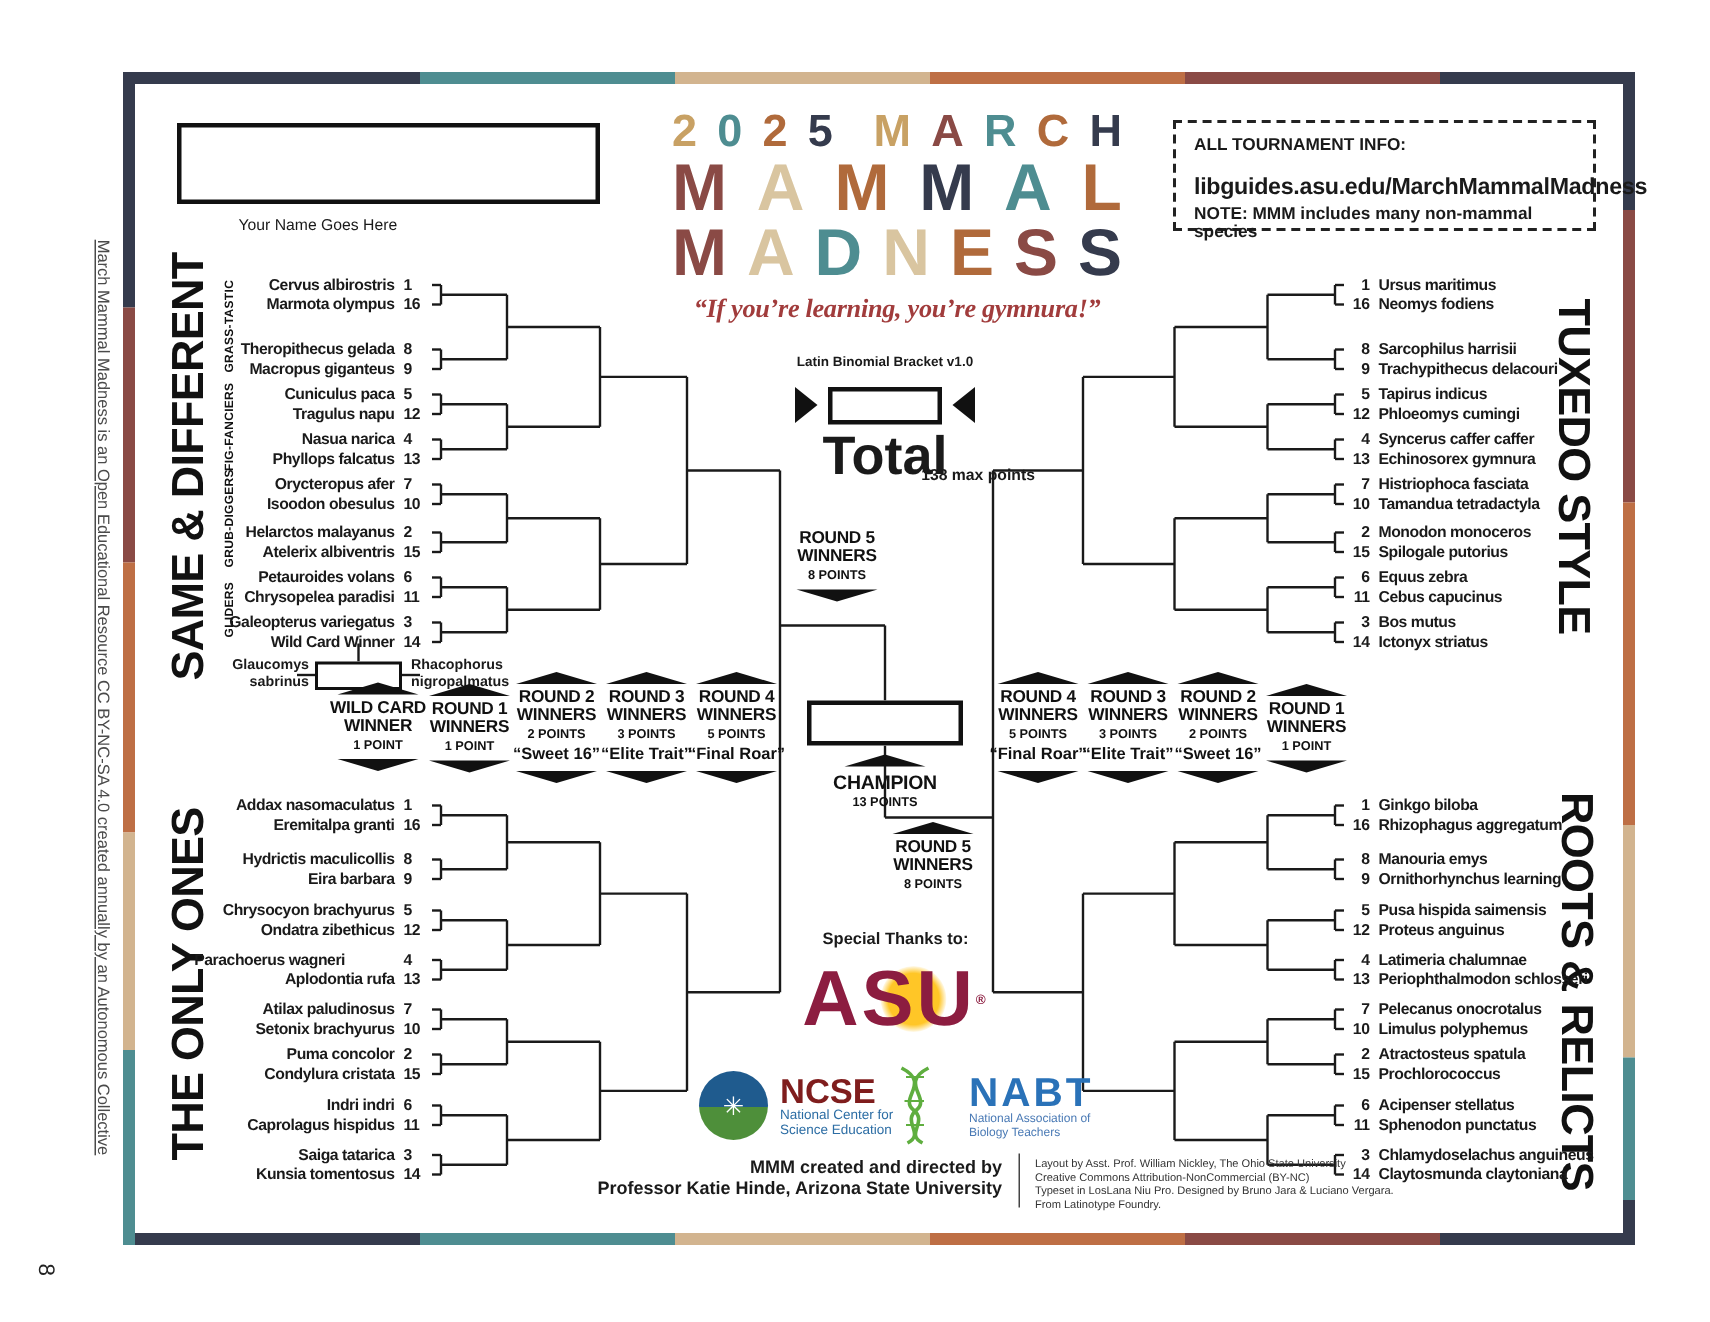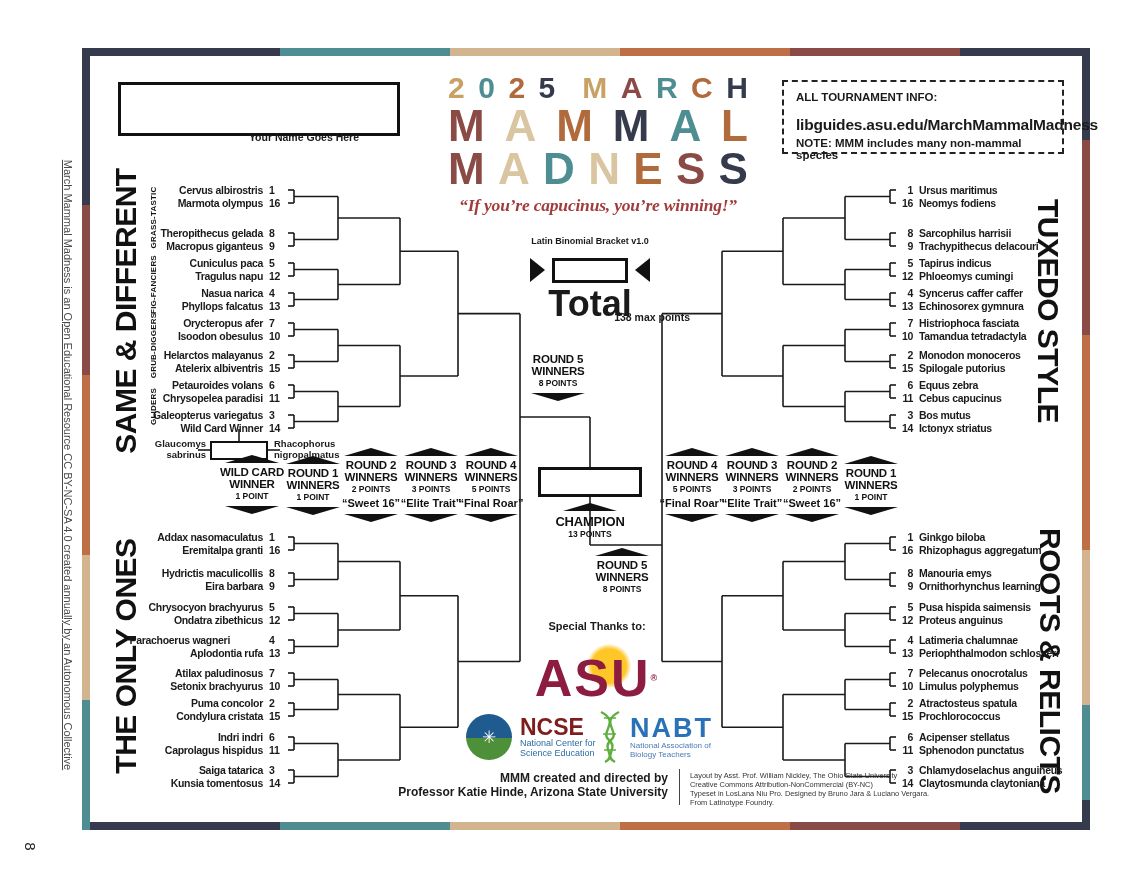--- a/index.html
+++ b/index.html
@@ -40,21 +40,21 @@
   .rl-line{font-size:11.5px;font-weight:800;line-height:11.5px;letter-spacing:-0.2px;}
   .rl-champ{font-size:13px;line-height:13px;}
   .rl-pts{font-size:8.5px;font-weight:800;margin-top:2px;line-height:9px;}
   .rl-quote{font-size:11px;font-weight:800;margin-top:4px;line-height:11px;}
   .tri{width:0;height:0;}
   .tri-up{border-left:27px solid transparent;border-right:27px solid transparent;border-bottom:8px solid #111;margin-bottom:4px;}
   .tri-down{border-left:27px solid transparent;border-right:27px solid transparent;border-top:8px solid #111;margin-top:5px;}
   .tri-e{position:absolute;width:0;height:0;border-top:12px solid transparent;border-bottom:12px solid transparent;border-left:15px solid #111;z-index:3;}
   .tri-w{position:absolute;width:0;height:0;border-top:12px solid transparent;border-bottom:12px solid transparent;border-right:15px solid #111;z-index:3;}
   
-  #name-caption{position:absolute;left:159px;top:131px;width:200px;text-align:right;font-size:10.5px;font-weight:700;z-index:3;}
+  #name-caption{position:absolute;left:159px;top:144px;width:200px;text-align:left;font-size:10.5px;font-weight:400;z-index:3;}
   #info-box{position:absolute;left:782px;top:80px;width:282px;height:74px;border:2px dashed #222;box-sizing:border-box;
     padding:9px 12px;z-index:3;}
   .info-l1{font-size:11.5px;font-weight:800;}
   .info-l2{font-size:15.5px;font-weight:800;letter-spacing:-0.2px;margin-top:13px;}
   .info-l3{font-size:11.5px;font-weight:800;margin-top:3px;}
   
   #logo{position:absolute;left:448px;top:74px;width:300px;z-index:3;}
   .logo-row{display:flex;justify-content:space-between;font-weight:800;line-height:0.95;}
   #logo-row1{font-size:30px;}
   #logo-row2{font-size:44px;margin-top:2px;}
@@ -67,28 +67,28 @@
   #total-sub{position:absolute;left:490px;top:311px;width:200px;text-align:right;font-size:10.5px;font-weight:800;z-index:3;}
   
   .wc-text{position:absolute;font-size:9.5px;font-weight:bold;line-height:10.5px;z-index:3;}
   #wc-left{right:934px;top:439px;text-align:right;}
   #wc-right{left:274px;top:439px;text-align:left;}
   
   #special-thanks{position:absolute;left:497px;top:620px;width:200px;text-align:center;font-size:11px;font-weight:800;z-index:3;}
   #asu-logo{position:absolute;left:517px;top:636px;width:160px;height:64px;text-align:center;z-index:3;}
   #asu-burst{position:absolute;left:70px;top:8px;width:44px;height:44px;border-radius:50%;
     background:radial-gradient(circle,#FFC627 0 55%,rgba(255,198,39,0) 72%);z-index:1;}
-  #asu-text{position:relative;z-index:2;font-size:52px;font-weight:800;color:#8C1D40;letter-spacing:2px;line-height:60px;margin-top:12px;}
+  #asu-text{position:relative;z-index:2;font-size:52px;font-weight:800;color:#8C1D40;letter-spacing:2px;line-height:60px;}
   #asu-reg{font-size:9px;vertical-align:top;color:#8C1D40;}
   #ncse-logo{position:absolute;left:466px;top:714px;display:flex;gap:8px;align-items:center;z-index:3;}
   #ncse-globe{width:46px;height:46px;border-radius:50%;background:linear-gradient(to bottom,#1F5B8E 52%,#4E8F3A 52%);
     display:flex;align-items:center;justify-content:center;color:#fff;font-size:17px;}
   .ncse-abbr{font-size:23px;font-weight:800;color:#7f1d1d;line-height:22px;}
   .ncse-sub{font-size:9px;color:#2C6DA4;line-height:10px;}
-  #nabt-logo{position:absolute;left:596px;top:710px;display:flex;gap:6px;align-items:center;z-index:3;}
+  #nabt-logo{position:absolute;left:596px;top:710px;display:flex;gap:22px;align-items:center;z-index:3;}
   .nabt-abbr{font-size:27px;font-weight:800;color:#2A72B8;letter-spacing:2px;line-height:26px;}
   .nabt-sub{font-size:8px;color:#4a7ab5;line-height:9px;}
   #credit-left{position:absolute;right:472px;top:771px;width:340px;text-align:right;font-size:12px;font-weight:800;line-height:14px;z-index:3;}
   #credit-divider{position:absolute;left:679px;top:769px;width:1px;height:36px;background:#444;z-index:3;}
   #credit-right{position:absolute;left:690px;top:771px;width:250px;font-size:7.4px;line-height:9px;color:#333;z-index:3;}
 </style>
 </head>
 <body>
 
 <div id="page">
@@ -318,21 +318,21 @@
       </div>
     <div class="logo-row" id="logo-row3">
         <span style="color: rgb(138, 74, 69);">M</span>
         <span style="color: rgb(217, 197, 160);">A</span>
         <span style="color: rgb(78, 141, 145);">D</span>
         <span style="color: rgb(217, 197, 160);">N</span>
         <span style="color: rgb(176, 106, 59);">E</span>
         <span style="color: rgb(138, 74, 69);">S</span>
         <span style="color: rgb(53, 59, 77);">S</span>
       </div>
-    <div id="tagline">“If you’re capucinus, you’re winning!”</div>
+    <div id="tagline">“If you’re learning, you’re gymnura!”</div>
   </div>
 
   <div id="info-box">
     <div class="info-l1">ALL TOURNAMENT INFO:</div>
     <div class="info-l2">libguides.asu.edu/MarchMammalMadness</div>
     <div class="info-l3">NOTE: MMM includes many non-mammal species</div>
   </div>
 
   <div id="bracket-version">Latin Binomial Bracket v1.0</div>
   <div class="tri-e" style="left:530px;top:258px;"></div>

